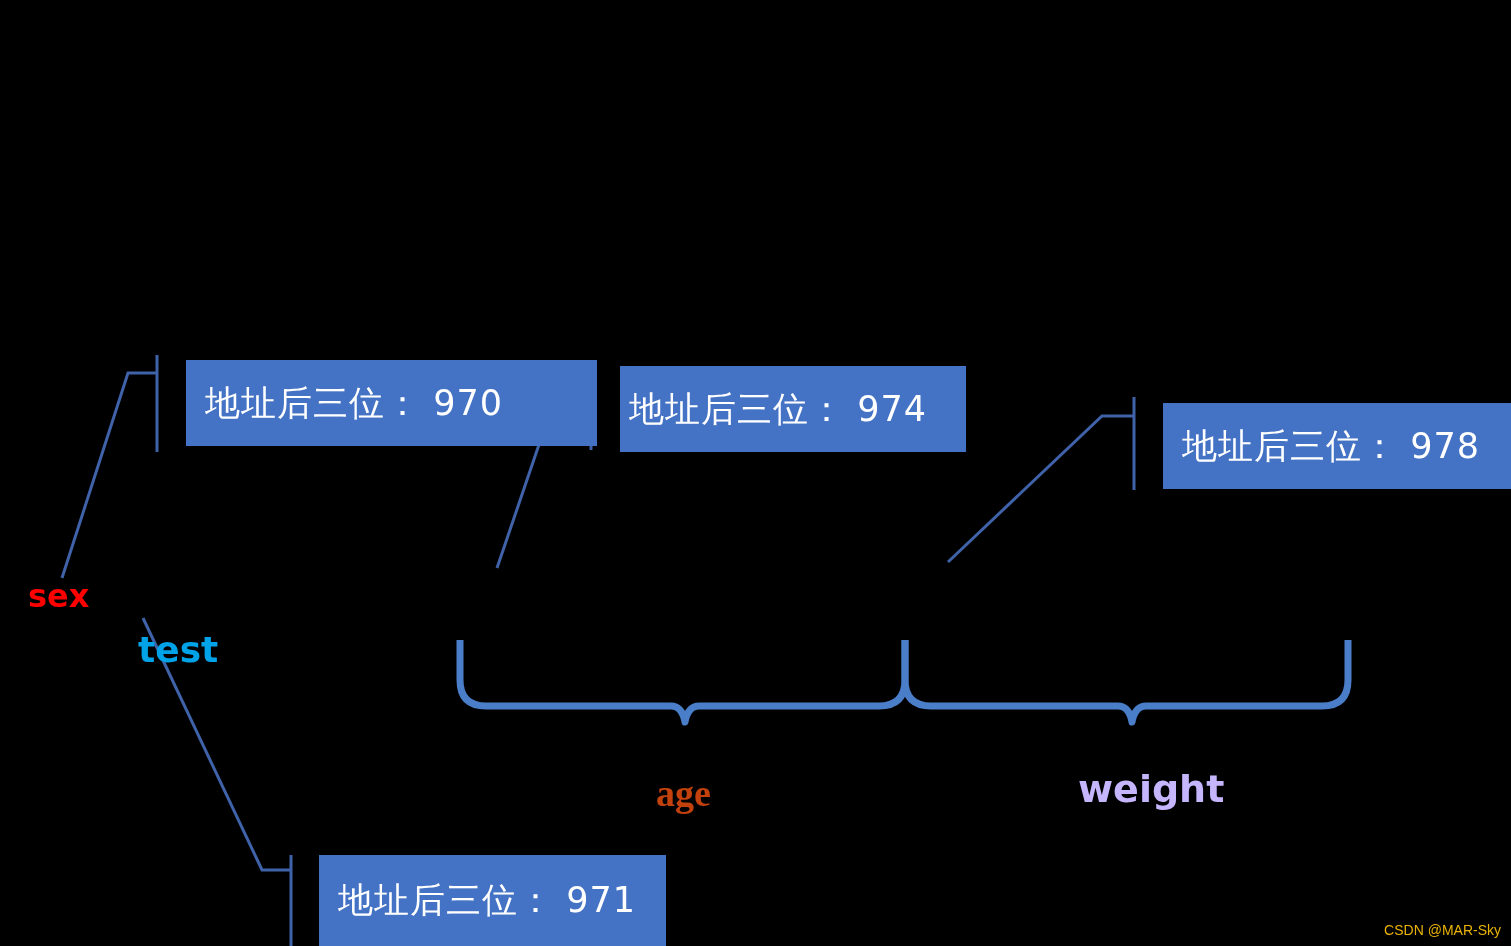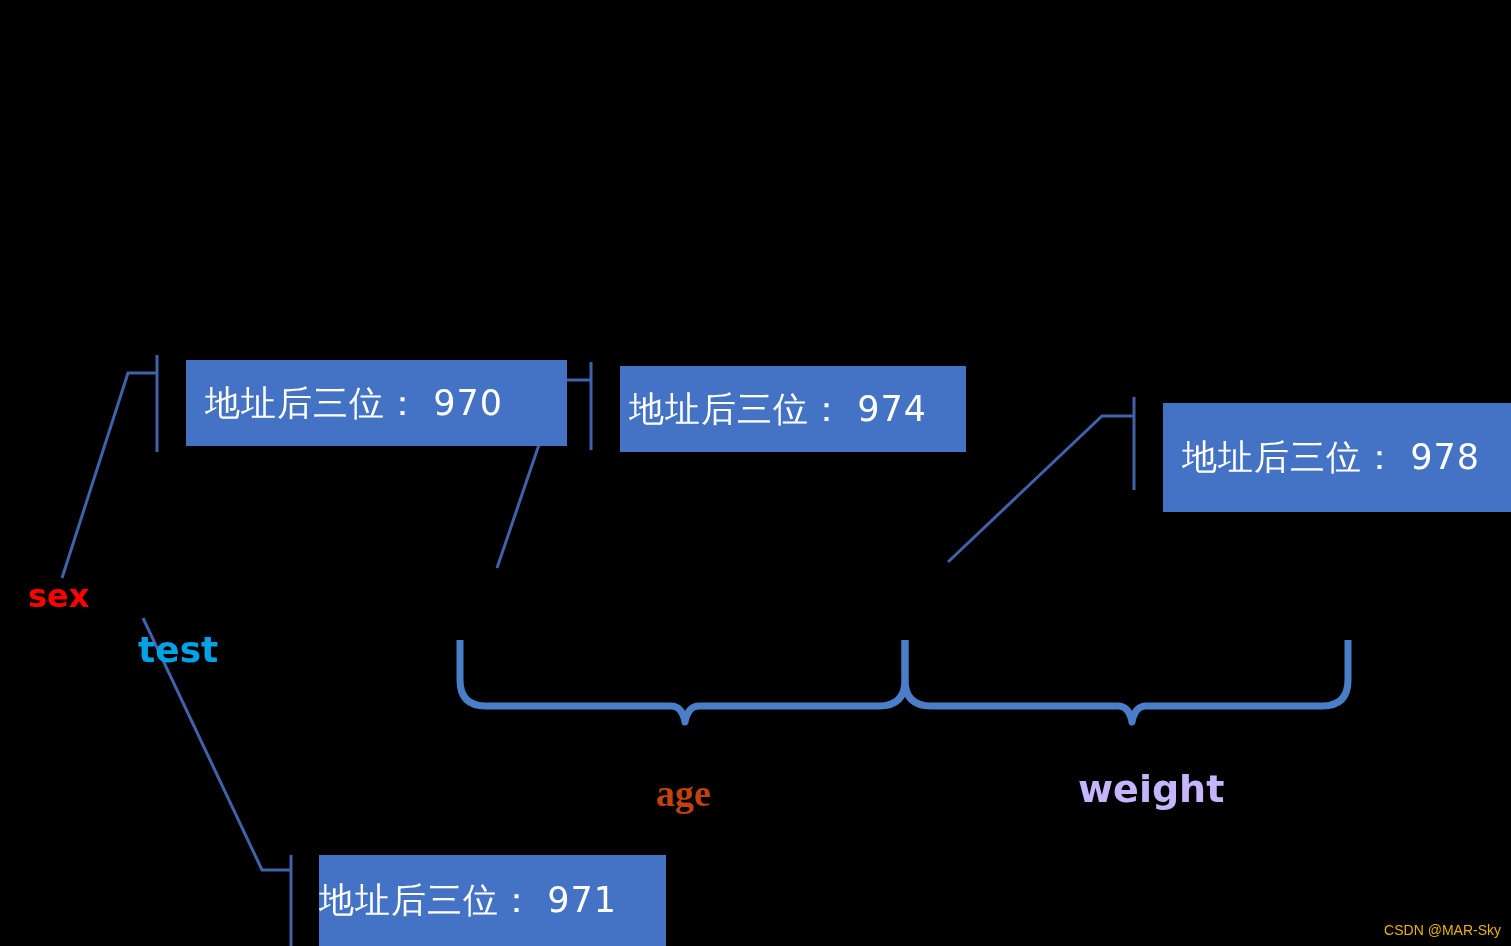--- a/index.html
+++ b/index.html
@@ -72,30 +72,30 @@
 
     <g>
       <polyline id="ll3" fill="none" stroke="#3F62A8" stroke-width="3" stroke-linejoin="miter" stroke-linecap="butt" points="143,618 262,870 291,870"></polyline>
       <polyline id="lt3" fill="none" stroke="#3F62A8" stroke-width="3" points="291,855 291,946"></polyline>
     </g>
 
     <path id="br0" fill="none" stroke="#4A7EC8" stroke-width="7" stroke-linecap="butt" stroke-linejoin="round" d="M 460 640 L 460 680 Q 460 706 486 706 L 671 706 Q 682 706 685 722 Q 688 706 699 706 L 879 706 Q 905 706 905 680 L 905 640"></path>
     <path id="br1" fill="none" stroke="#4A7EC8" stroke-width="7" stroke-linecap="butt" stroke-linejoin="round" d="M 905 640 L 905 680 Q 905 706 931 706 L 1118 706 Q 1129 706 1132 722 Q 1135 706 1146 706 L 1322 706 Q 1348 706 1348 680 L 1348 640"></path>
   </svg>
 
-  <div class="addr-box" id="bx0" style="left: 186px; top: 360px; width: 381px; height: 86px; background: rgb(68, 114, 196); color: rgb(255, 255, 255); padding-left: 19px;">
+  <div class="addr-box" id="bx0" style="left: 186px; top: 360px; width: 411px; height: 86px; background: rgb(68, 114, 196); color: rgb(255, 255, 255); padding-left: 19px;">
     <span>地址后三位： 970</span>
   </div>
   <div class="addr-box" id="bx1" style="left: 620px; top: 366px; width: 346px; height: 86px; background: rgb(68, 114, 196); color: rgb(255, 255, 255); padding-left: 9px;">
     <span>地址后三位： 974</span>
   </div>
-  <div class="addr-box" id="bx2" style="left: 1163px; top: 403px; width: 348px; height: 109px; background: rgb(68, 114, 196); color: rgb(255, 255, 255); padding-left: 19px;">
+  <div class="addr-box" id="bx2" style="left: 1163px; top: 403px; width: 348px; height: 86px; background: rgb(68, 114, 196); color: rgb(255, 255, 255); padding-left: 19px;">
     <span>地址后三位： 978</span>
   </div>
-  <div class="addr-box" id="bx3" style="left: 319px; top: 855px; width: 347px; height: 91px; background: rgb(68, 114, 196); color: rgb(255, 255, 255); ">
+  <div class="addr-box" id="bx3" style="left: 319px; top: 855px; width: 347px; height: 91px; background: rgb(68, 114, 196); color: rgb(255, 255, 255); padding-left: 19px;">
     <span>地址后三位： 971</span>
   </div>
 
   <div class="var-label lbl-sex" id="vl0" style="left: 28px; top: 580px; color: rgb(255, 0, 0);">sex</div>
   <div class="var-label lbl-test" id="vl1" style="left: 138px; top: 608px; color: rgb(0, 162, 232); margin-top: 24px;">test</div>
   <div class="var-label lbl-age" id="vl2" style="left: 656px; top: 774px; color: #c2410c; font-family: Liberation Serif, serif;">age</div>
   <div class="var-label lbl-weight" id="vl3" style="left: 1078px; top: 770px; color: #c4b5fd;">weight</div>
 
   <div class="watermark" style="color: #eab308;">CSDN @MAR-Sky</div>
 </div>

